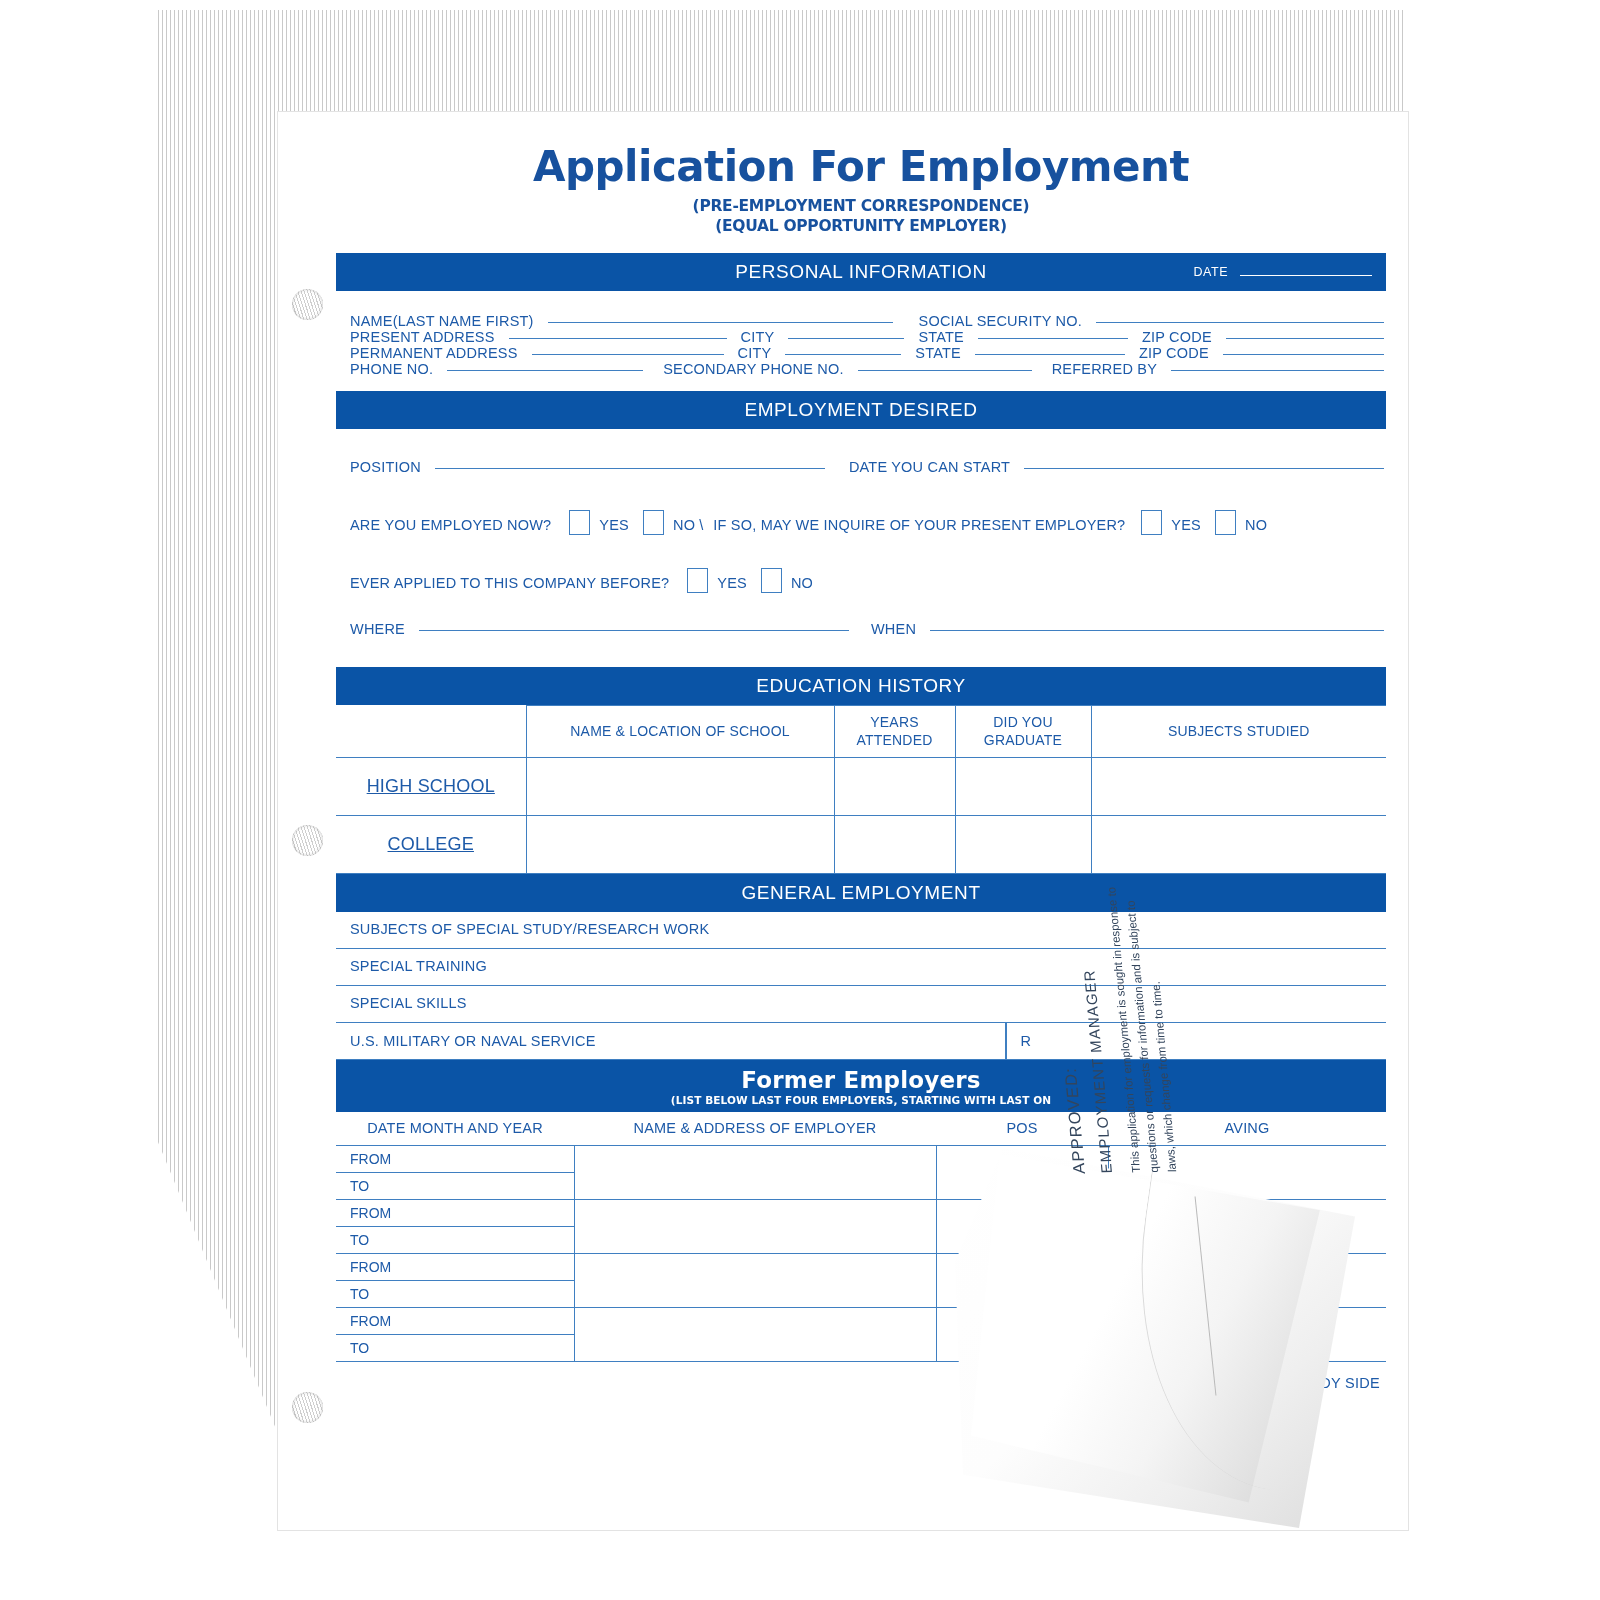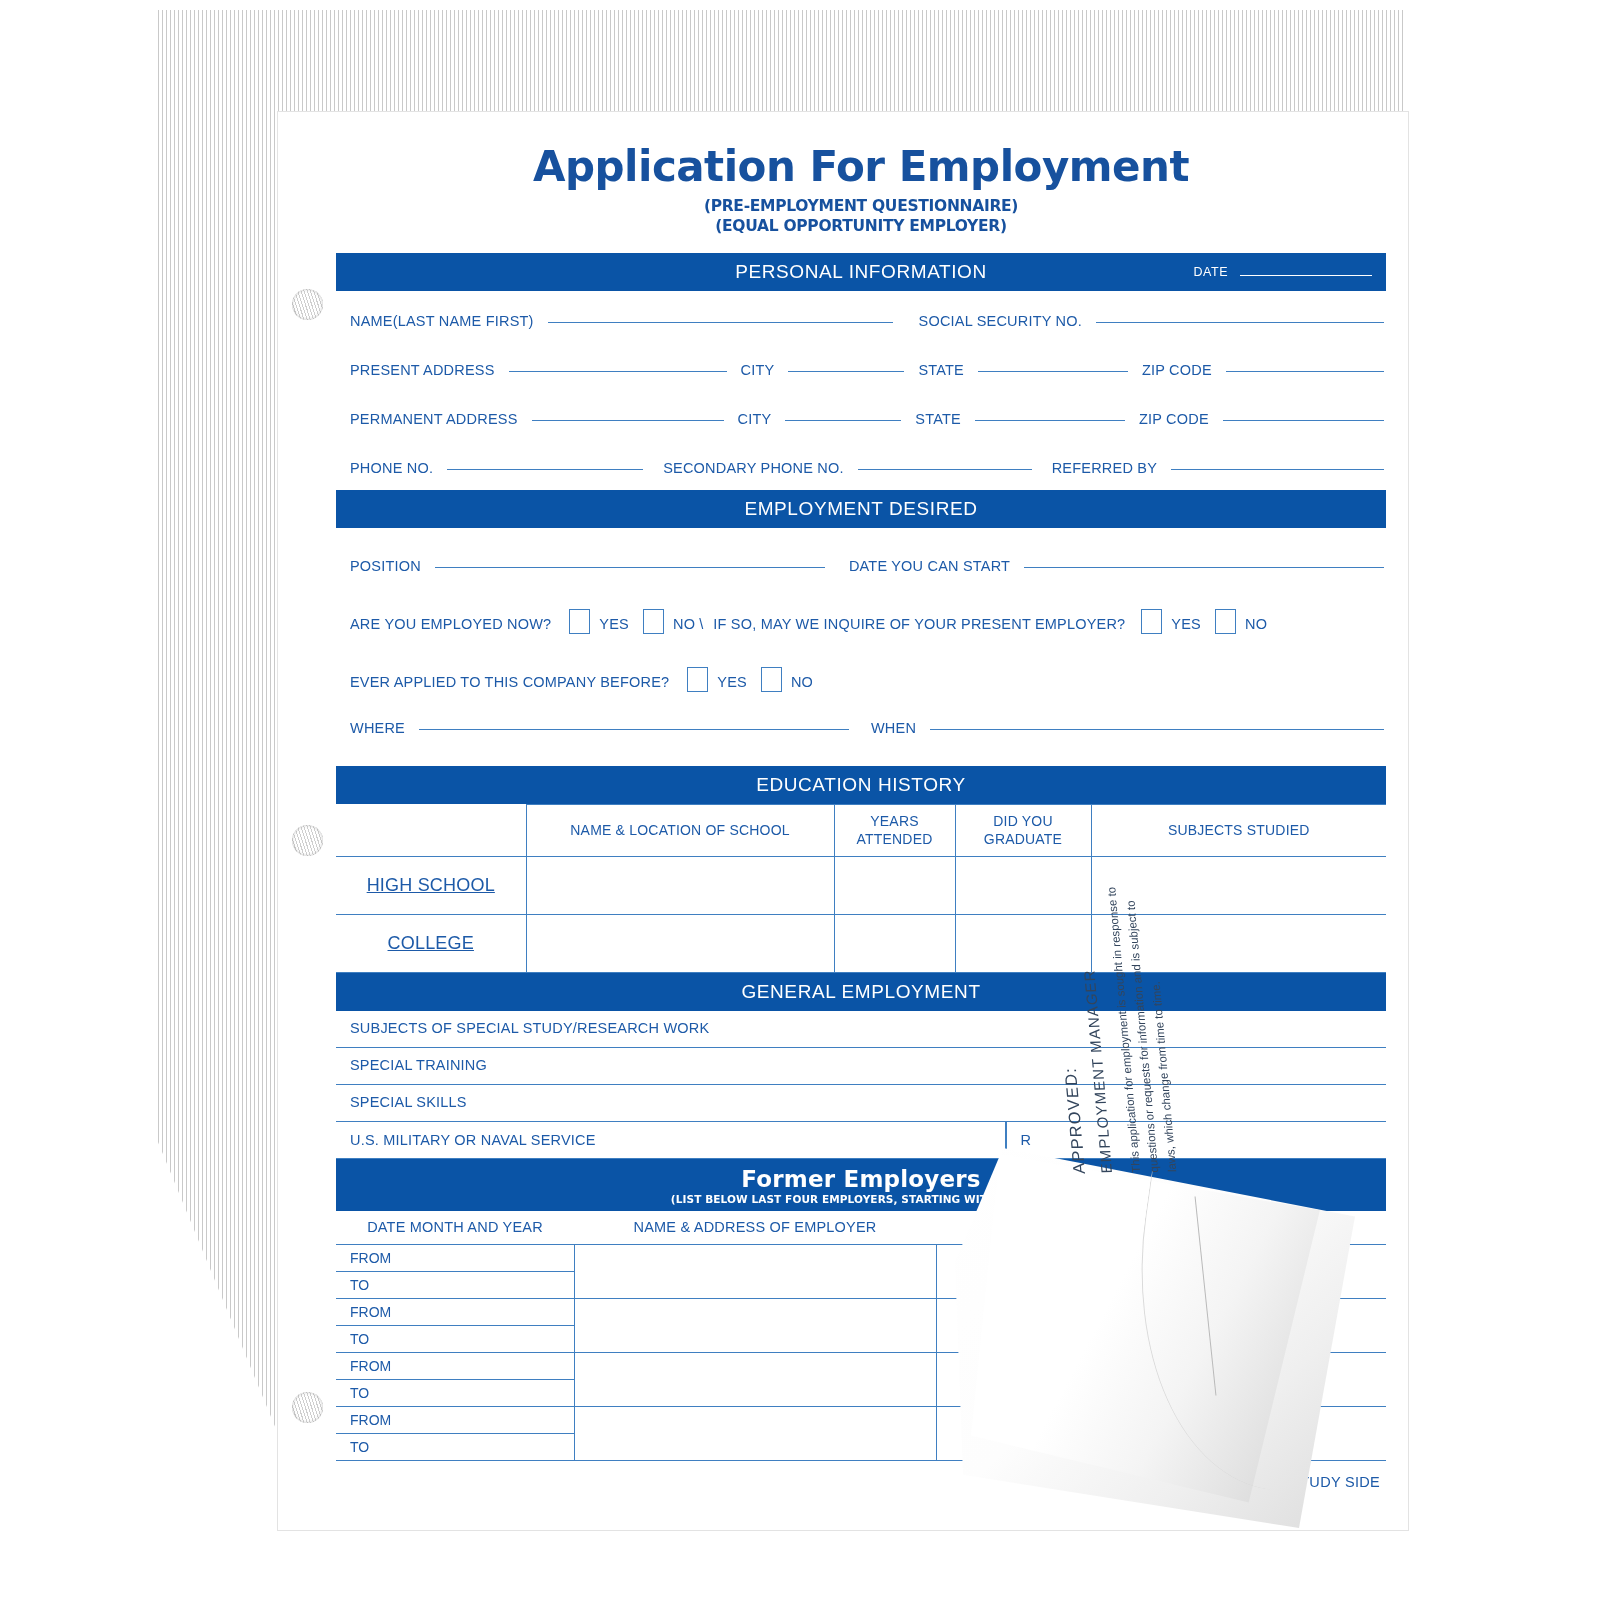--- a/index.html
+++ b/index.html
@@ -131,21 +131,21 @@
     font-size: 14.5px;
     letter-spacing: 0.2px;
     white-space: nowrap;
   }
   .fld-label { color: #1d5aa8; }
   .rule { border-bottom: 1.6px solid #3f7fc1; flex: 0 0 auto; height: 1px; position: relative; top: -3px; }
   .rule.grow { flex: 1 1 auto; }
   .gap { width: 14px; flex: 0 0 auto; }
 
   .personal-body { padding: 22px 2px 14px 14px; }
-  .personal-body .frow + .frow { margin-top: 33px; }
+  .personal-body .frow + .frow { }
 
   .emp-body { padding: 30px 2px 16px 14px; }
   .emp-body .frow + .frow { margin-top: 30px; }
 
   .chk {
     display: inline-block;
     width: 21px; height: 25px;
     border: 1.6px solid #3f7fc1;
     position: relative; top: 5px;
     flex: 0 0 auto;
@@ -266,21 +266,21 @@
 
 <div id="stage">
 
   <div class="stack-top"></div>
   <div class="stack"></div>
 
   <div class="page">
     <div class="form">
 
       <div class="title">Application For Employment</div>
-      <div class="subtitle">(PRE-EMPLOYMENT QUESTIONNAIRE)</div>
+      <div class="subtitle">(PRE-EMPLOYMENT CORRESPONDENCE)</div>
       <div class="subtitle second">(EQUAL OPPORTUNITY EMPLOYER)</div>
 
       <div class="bluebar" style="margin-top:18px;text-align:right;">
         <span>PERSONAL INFORMATION</span>
         <span class="date-wrap">
           <span>DATE</span>
           <span class="date-rule"></span>
         </span>
       </div>
 

